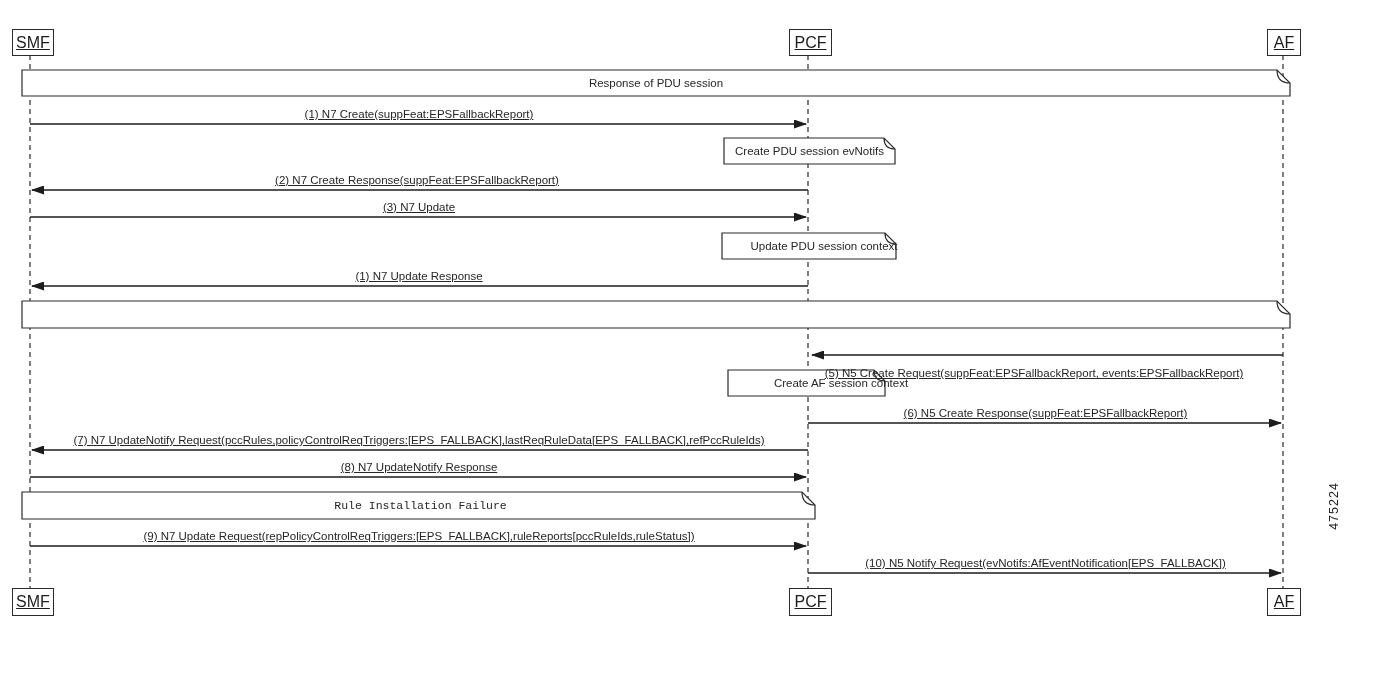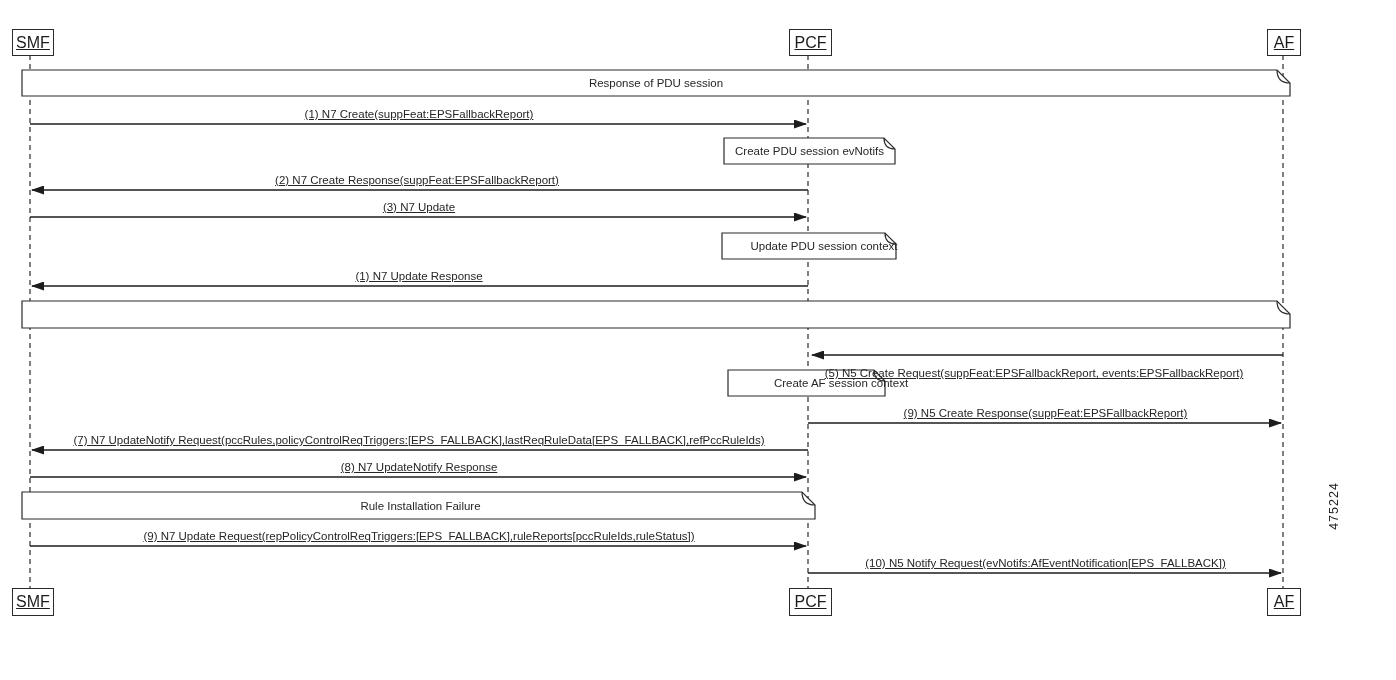--- a/index.html
+++ b/index.html
@@ -85,32 +85,32 @@
       <span>SMF</span>
     </div>
   <div class="actor" style="left:789px;top:588px;width:41px;height:26px;">
       <span>PCF</span>
     </div>
   <div class="actor" style="left:1267px;top:588px;width:32px;height:26px;">
       <span>AF</span>
     </div>
 
   <div class="frame-label" style="left:22px;top:76px;width:1268px;">Response of PDU session</div>
-  <div class="frame-label" style="left:22px;top:499px;width:797px;">Rule Installation Failure</div>
+  <div class="frame-label" style="left:22px;top:499px;width:797px;font-family:Liberation Mono, monospace;">Rule Installation Failure</div>
 
   <div class="note-label" style="left:724px;top:144px;width:171px;">Create PDU session evNotifs</div>
   <div class="note-label" style="left:722px;top:239px;width:204px;">Update PDU session context</div>
   <div class="note-label" style="left:760px;top:376px;width:146px;margin-left:8px;">Create AF session context</div>
 
   <div class="msg-label" style="left:30px;top:107px;width:778px;">(1) N7 Create(suppFeat:EPSFallbackReport)</div>
   <div class="msg-label" style="left:28px;top:173px;width:778px;">(2) N7 Create Response(suppFeat:EPSFallbackReport)</div>
   <div class="msg-label" style="left:30px;top:200px;width:778px;">(3) N7 Update</div>
   <div class="msg-label" style="left:30px;top:269px;width:778px;">(1) N7 Update Response</div>
   <div class="msg-label" style="left:796px;top:338px;width:476px;margin-top:28px;">(5) N5 Create Request(suppFeat:EPSFallbackReport, events:EPSFallbackReport)</div>
-  <div class="msg-label" style="left:808px;top:406px;width:475px;">(9) N5 Create Response(suppFeat:EPSFallbackReport)</div>
+  <div class="msg-label" style="left:808px;top:406px;width:475px;">(6) N5 Create Response(suppFeat:EPSFallbackReport)</div>
   <div class="msg-label" style="left:30px;top:433px;width:778px;">(7) N7 UpdateNotify Request(pccRules,policyControlReqTriggers:[EPS_FALLBACK],lastReqRuleData[EPS_FALLBACK],refPccRuleIds)</div>
   <div class="msg-label" style="left:30px;top:460px;width:778px;">(8) N7 UpdateNotify Response</div>
   <div class="msg-label" style="left:30px;top:529px;width:778px;">(9) N7 Update Request(repPolicyControlReqTriggers:[EPS_FALLBACK],ruleReports[pccRuleIds,ruleStatus])</div>
   <div class="msg-label" style="left:808px;top:556px;width:475px;">(10) N5 Notify Request(evNotifs:AfEventNotification[EPS_FALLBACK])</div>
 
   <div class="fig-num">475224</div>
 
 </div>
 
 </body></html>

